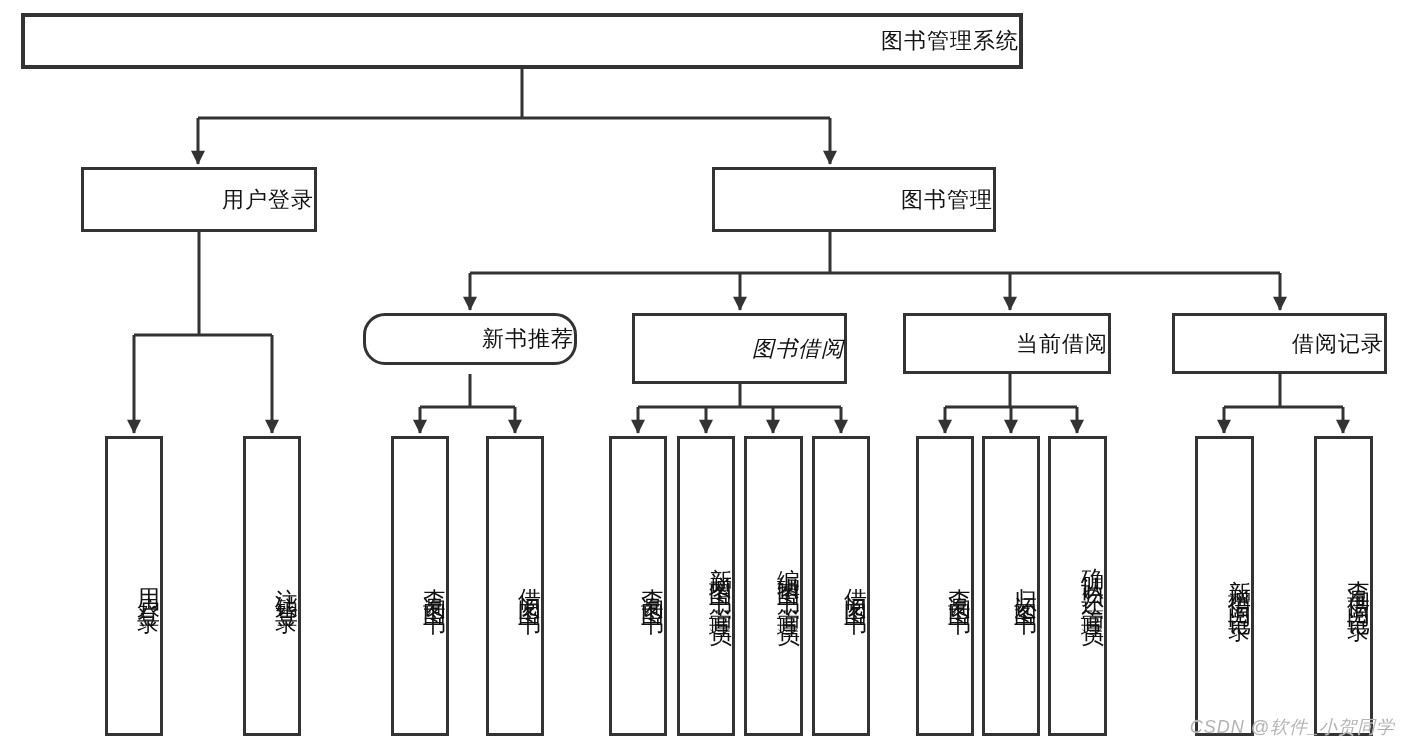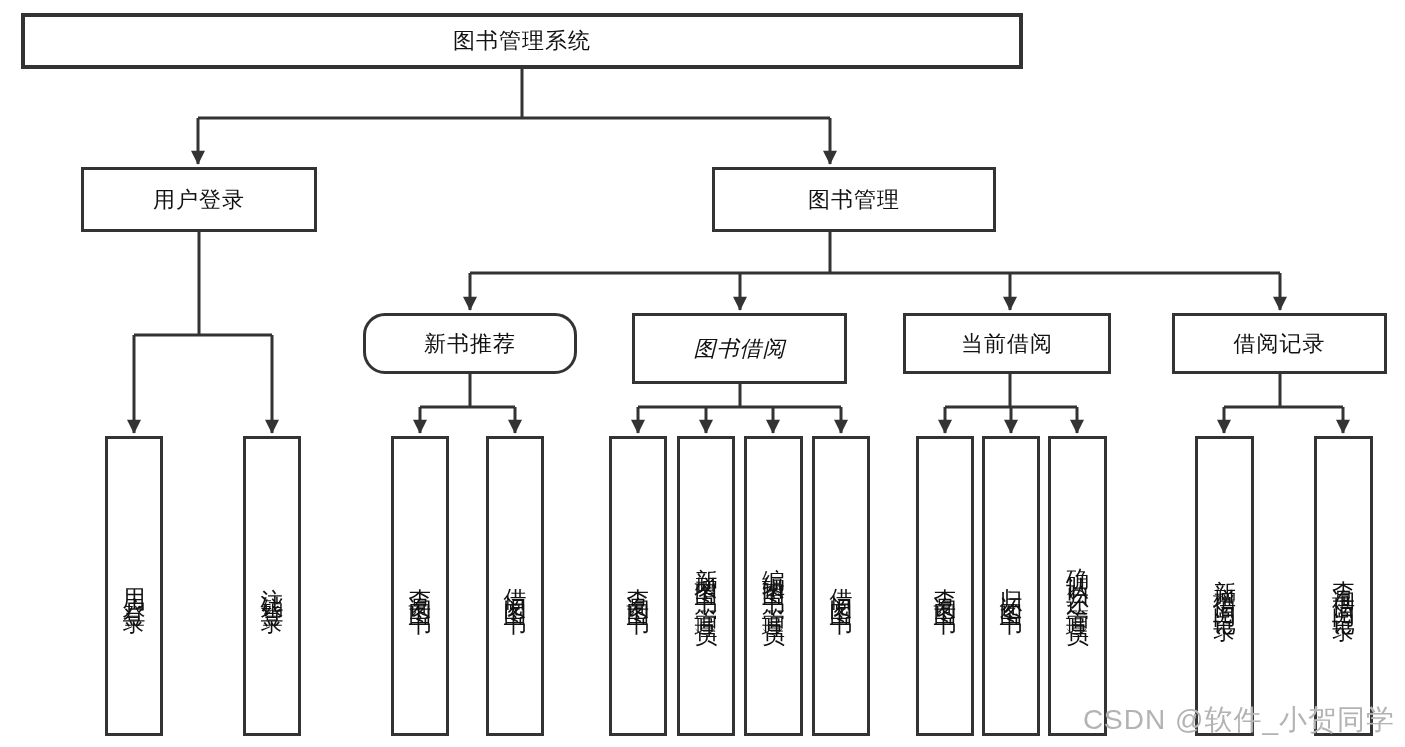--- a/index.html
+++ b/index.html
@@ -17,45 +17,46 @@
     left: 0; top: 0;
     width: 1405px; height: 747px;
     pointer-events: none;
   }
   .node {
     position: absolute;
     background: #ffffff;
     border: 3px solid #333333;
     display: flex;
     align-items: center;
-    justify-content: center;
+    justify-content: flex-end;
     color: #111111;
     font-size: 22px;
     letter-spacing: 1px;
     z-index: 2;
   }
   .node.root { border-width: 4px; }
   .node.leaf { border-width: 3px; }
   .leaf .vtext {
     writing-mode: vertical-rl;
     text-orientation: mixed;
     letter-spacing: 8px;
     font-size: 23px;
     line-height: 1;
     white-space: nowrap;
   }
   .watermark {
     position: absolute;
     right: 10px;
     bottom: 8px;
-    font-size: 28px;
+    font-size: 18px;
     color: #b3b3b3;
     letter-spacing: 1px;
     z-index: 3;
     text-shadow: 0 0 1px rgba(255,255,255,0.8);
+    font-style: italic;
   }
 </style>
 </head>
 <body>
 
 <div class="canvas">
 
   <svg class="connectors" width="1405" height="747" viewBox="0 0 1405 747" xmlns="http://www.w3.org/2000/svg">
     <defs>
       <marker id="arrow" viewBox="0 0 10 10" refX="9.5" refY="5" markerWidth="21" markerHeight="14" orient="auto" markerUnits="userSpaceOnUse">
@@ -103,21 +104,21 @@
     <span>图书管理系统</span>
   </div>
 
   <div class="node" style="left:81px; top:167px; width:236px; height:65px;">
     <span>用户登录</span>
   </div>
   <div class="node" style="left:712px; top:167px; width:284px; height:65px;">
     <span>图书管理</span>
   </div>
 
-  <div class="node" style="left:363px; top:313px; width:214px; height:61px;border-radius:22px;">
+  <div class="node" style="left:363px; top:313px; width:214px; height:52px;border-radius:22px;">
     <span>新书推荐</span>
   </div>
   <div class="node" style="left:632px; top:313px; width:215px; height:71px;font-style:italic;">
     <span>图书借阅</span>
   </div>
   <div class="node" style="left:903px; top:313px; width:208px; height:61px;">
     <span>当前借阅</span>
   </div>
   <div class="node" style="left:1172px; top:313px; width:215px; height:61px;">
     <span>借阅记录</span>

